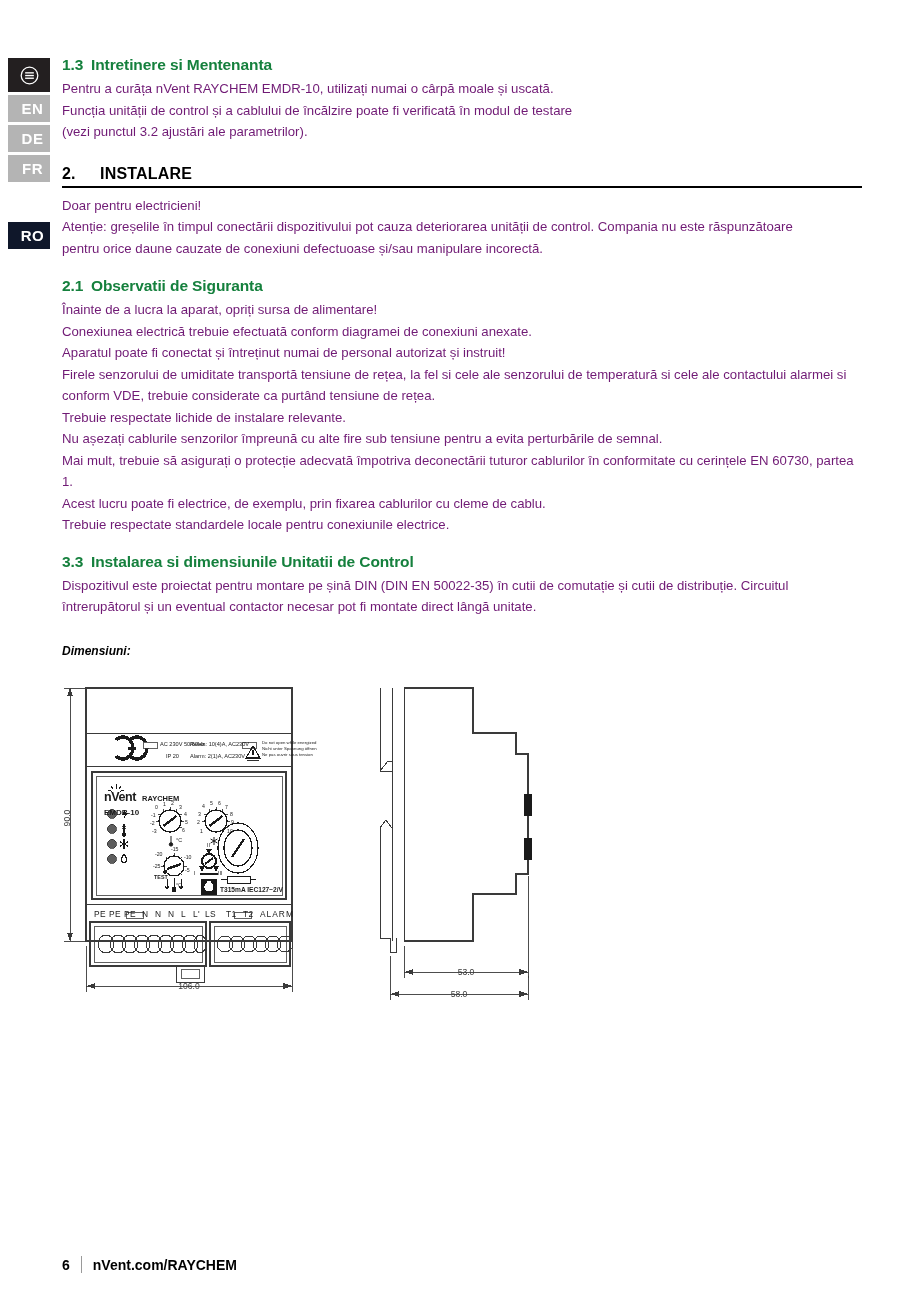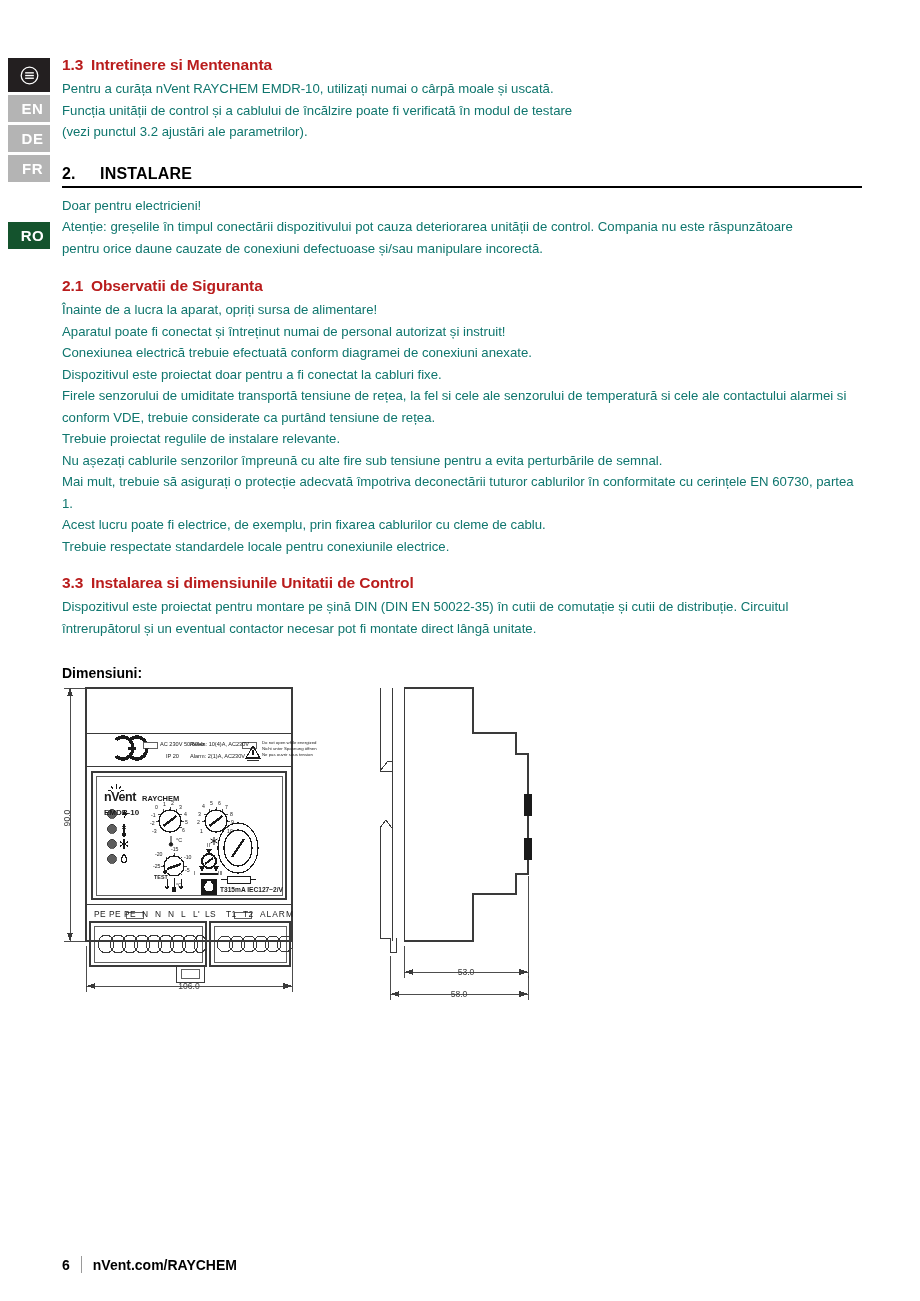--- a/index.html
+++ b/index.html
@@ -15,51 +15,51 @@
   
   .lang-rail { position: absolute; left: 8px; top: 58px; width: 42px; }
   .lang-tab {
     width: 42px; height: 27px;
     display: flex; align-items: center; justify-content: center;
     font-size: 15px; font-weight: bold; letter-spacing: .5px;
     color: #ffffff; background: #b4b4b4;
     margin-bottom: 3px;
     padding-left: 7px;
   }
-  .lang-tab.dark { background: #14532d; margin-top: 40px; }
+  .lang-tab.dark { background: #0f172a; margin-top: 40px; }
   .menu-tab {
     width: 42px; height: 34px; background: #231f20;
     display: flex; align-items: center; justify-content: center;
     margin-bottom: 3px;
   }
   .menu-glyph { width: 19px; height: 19px; display:block; }
 
   
   .content { position: absolute; left: 62px; top: 0; width: 800px; }
 
   h3.sub {
-    font-size: 15.5px; font-weight: bold; color: #b91c1c;
+    font-size: 15.5px; font-weight: bold; color: #15803d;
     margin-top: 56px; letter-spacing: -0.1px;
   }
   h3.sub .num { display: inline-block; min-width: 29px; }
 
   h2.major {
     font-size: 16px; font-weight: bold; letter-spacing: .2px;
     margin-top: 22px; margin-bottom: 3px;
   }
   h2.major .num { display:inline-block; min-width: 38px; }
   .rule { height: 2px; background: #000; width: 800px; margin-bottom: 7px; }
 
   p.body {
-    font-size: 13.2px; line-height: 21.5px; color: #0f766e;
+    font-size: 13.2px; line-height: 21.5px; color: #701a75;
     margin: 0;
   }
   .block { margin-top: 4px; }
 
-  h4.dim-title { font-size: 14px; font-weight: bold; margin-top: 26px; }
+  h4.dim-title { font-size: 12px; font-weight: bold; margin-top: 26px; font-style: italic; }
 
   
   .footer {
     position: absolute; left: 62px; bottom: 28px;
     display: flex; align-items: center; gap: 11px;
     font-size: 14px; font-weight: bold; color: #000;
   }
   .footer .divider { width: 1px; height: 17px; background: #9a9a9a; display:block; }
 
   
@@ -105,26 +105,25 @@
       <p class="body">Doar pentru electricieni!</p>
       <p class="body">Atenție: greșelile în timpul conectării dispozitivului pot cauza deteriorarea unității de control. Compania nu este răspunzătoare</p>
       <p class="body">pentru orice daune cauzate de conexiuni defectuoase și/sau manipulare incorectă.</p>
     </div>
 
     <h3 class="sub" style="margin-top:18px">
       <span class="num">2.1</span><span>Observatii de Siguranta</span>
     </h3>
     <div class="block">
       <p class="body">Înainte de a lucra la aparat, opriți sursa de alimentare!</p>
+      <p class="body">Conexiunea electrică trebuie efectuată conform diagramei de conexiuni anexate.</p>
       <p class="body">Aparatul poate fi conectat și întreținut numai de personal autorizat și instruit!</p>
-      <p class="body">Conexiunea electrică trebuie efectuată conform diagramei de conexiuni anexate.</p>
-      <p class="body">Dispozitivul este proiectat doar pentru a fi conectat la cabluri fixe.</p>
       <p class="body">Firele senzorului de umiditate transportă tensiune de rețea, la fel si cele ale senzorului de temperatură si cele ale contactului alarmei si</p>
       <p class="body">conform VDE, trebuie considerate ca purtând tensiune de rețea.</p>
-      <p class="body">Trebuie proiectat regulile de instalare relevante.</p>
+      <p class="body">Trebuie respectate lichide de instalare relevante.</p>
       <p class="body">Nu așezați cablurile senzorilor împreună cu alte fire sub tensiune pentru a evita perturbările de semnal.</p>
       <p class="body">Mai mult, trebuie să asigurați o protecție adecvată împotriva deconectării tuturor cablurilor în conformitate cu cerințele EN 60730, partea 1.</p>
       <p class="body">Acest lucru poate fi electrice, de exemplu, prin fixarea cablurilor cu cleme de cablu.</p>
       <p class="body">Trebuie respectate standardele locale pentru conexiunile electrice.</p>
     </div>
 
     <h3 class="sub" style="margin-top:17px">
       <span class="num">3.3</span><span>Instalarea si dimensiunile Unitatii de Control</span>
     </h3>
     <div class="block">

